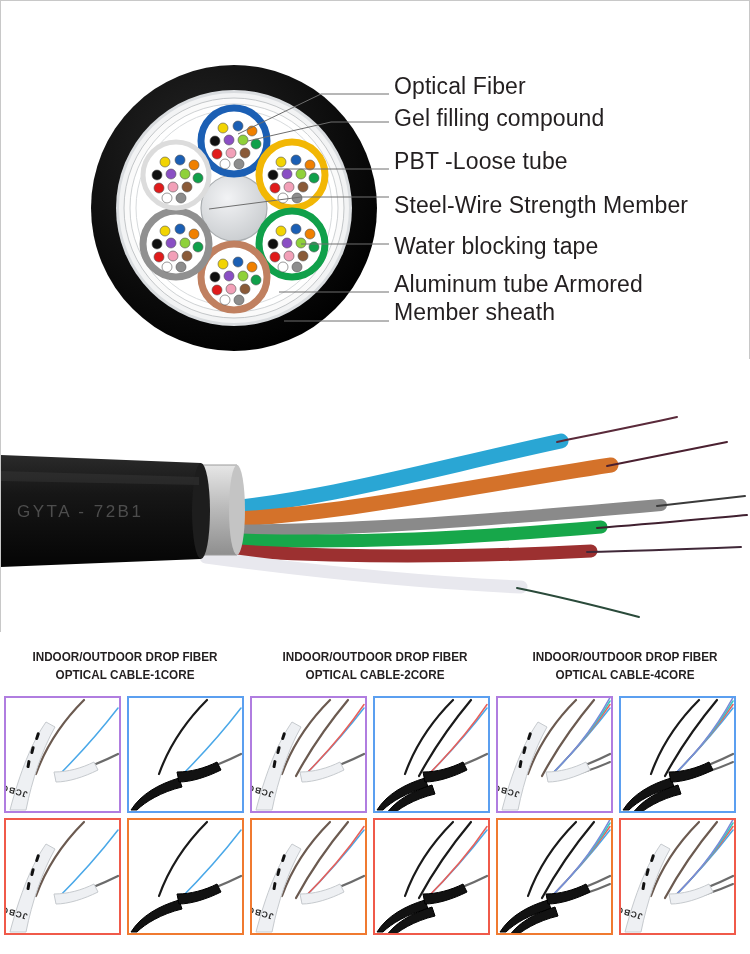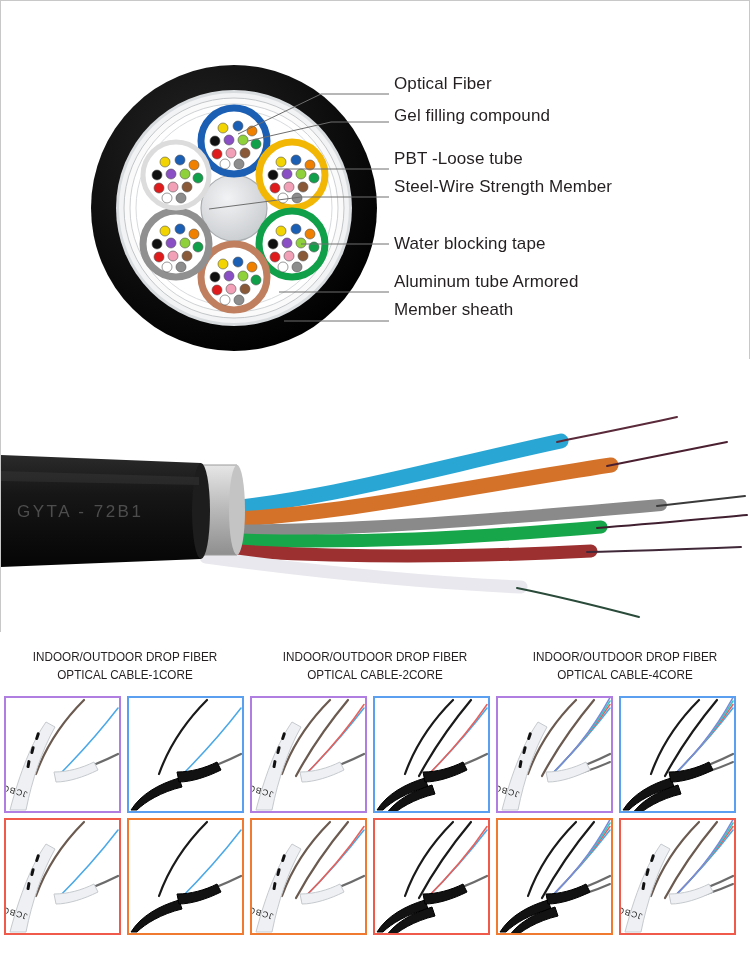--- a/index.html
+++ b/index.html
@@ -7,31 +7,31 @@
 
   
   .hero{position:absolute;left:0;top:0;width:750px;height:632px;box-sizing:border-box;border:1px solid #c8c8c8;background:#fff;}
 
   
   .xsec{position:absolute;left:88px;top:62px;width:290px;height:290px;}
   .xsec svg{display:block;}
 
   
   .labels{position:absolute;left:393px;top:74px;width:345px;}
-  .lbl{font-size:17px;line-height:1;color:#231f20;position:absolute;white-space:nowrap;letter-spacing:.1px;}
+  .lbl{font-size:23px;line-height:1;color:#231f20;position:absolute;white-space:nowrap;letter-spacing:.1px;}
 
   
   .leaders{position:absolute;left:0;top:0;width:750px;height:632px;pointer-events:none;}
 
   
   .photo{position:absolute;left:0;top:358px;width:662px;height:274px;}
   .photo svg{display:block;}
 
   
-  .grid-wrap{position:absolute;left:0;top:640px;width:630px;height:314px;background:#fff;}
+  .grid-wrap{position:absolute;left:0;top:640px;width:630px;height:314px;background:#fff;font-weight:bold;}
   .headrow{position:absolute;left:0;top:8px;width:750px;display:flex;}
   .headcell{flex:0 0 250px;text-align:center;font-size:13px;line-height:18px;color:#231f20;
             font-family:"Liberation Sans",sans-serif;transform:scaleX(.9);transform-origin:center;}
   .headcell span{display:block;}
 
   .thumbs{position:absolute;left:0;top:56px;width:750px;}
   .trow{display:flex;margin-bottom:5px;}
   .thumb{width:117px;height:117px;margin-right:6px;box-sizing:border-box;border:2px solid #b07de0;background:#fff;position:relative;overflow:hidden;}
   .thumb:first-child{margin-left:4px;}
   .thumb svg{display:block;position:absolute;left:0;top:0;}
@@ -178,21 +178,21 @@
       <line x1="300" y1="243" x2="388" y2="243"></line>
       <line x1="278" y1="291" x2="388" y2="291"></line>
       <line x1="283" y1="320" x2="388" y2="320"></line>
     </g>
   </svg>
 
   <div class="labels">
     <div class="lbl" style="top:0px;">Optical Fiber</div>
     <div class="lbl" style="top:32px;">Gel filling compound</div>
     <div class="lbl" style="top:75px;">PBT -Loose tube</div>
-    <div class="lbl" style="top:103px;text-align:right;">Steel-Wire Strength Member</div>
+    <div class="lbl" style="top:119px;text-align:right;">Steel-Wire Strength Member</div>
     <div class="lbl" style="top:150px;margin-top:10px;">Water blocking tape</div>
     <div class="lbl" style="top:198px;">Aluminum tube Armored</div>
     <div class="lbl" style="top:226px;">Member sheath</div>
   </div>
 
   <div class="photo">
     <svg width="750" height="274" viewBox="0 0 750 274" xmlns="http://www.w3.org/2000/svg">
       <defs>
         <linearGradient id="jk" x1="0" y1="0" x2="0" y2="1">
           <stop offset="0%" stop-color="#2a2a2a"></stop>

